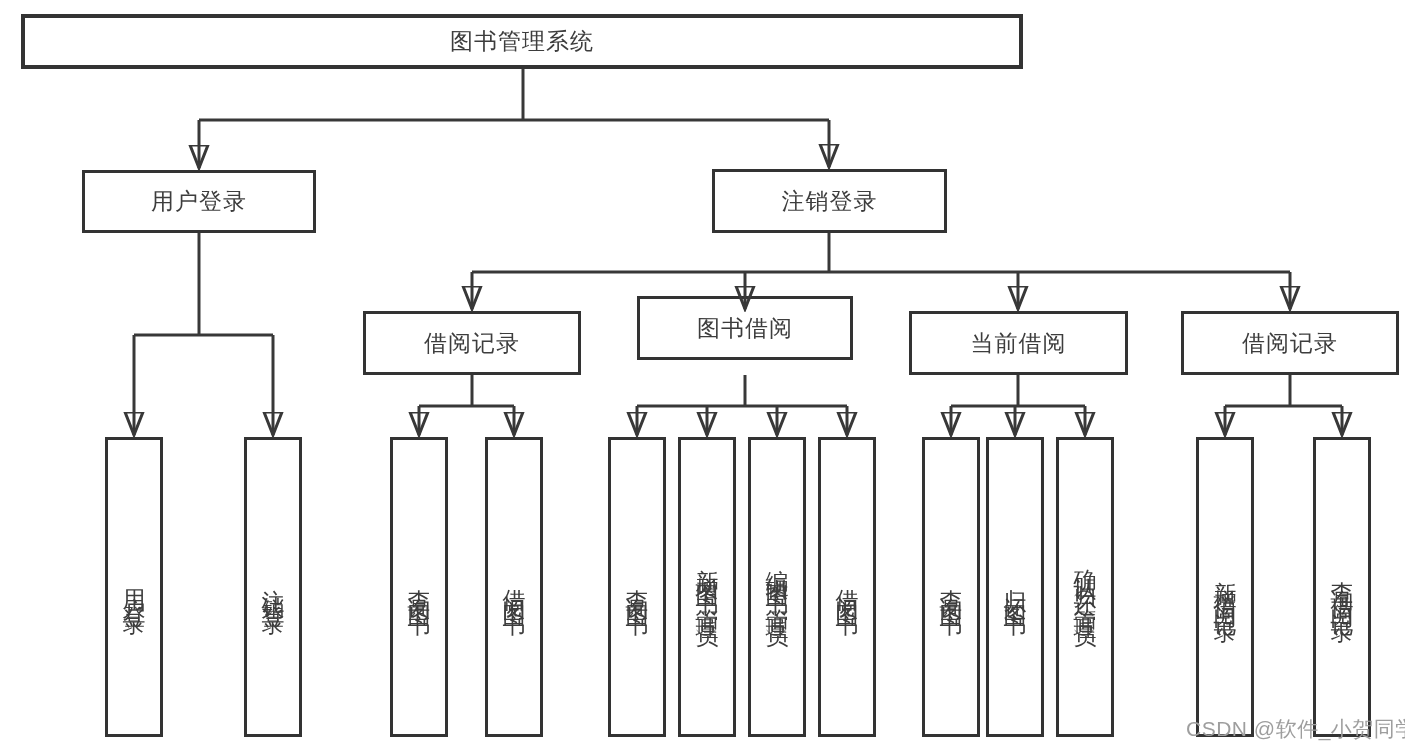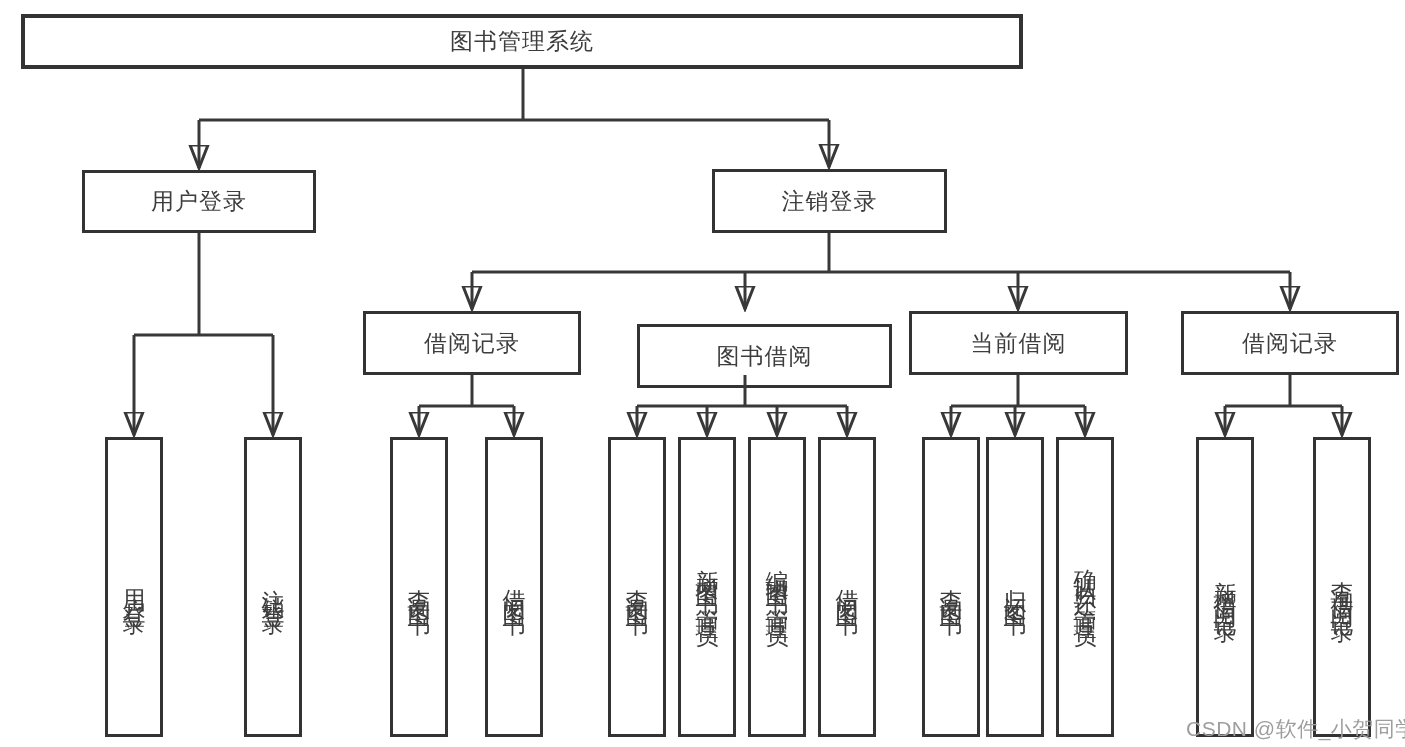--- a/index.html
+++ b/index.html
@@ -30,21 +30,21 @@
     letter-spacing: 8px;
     line-height: 1;
     top: 437px;
     width: 58px;
     height: 300px;
   }
   #root    { left: 21px;  top: 14px;  width: 1002px; height: 55px; border-width: 4px; }
   #l2-user { left: 82px;  top: 170px; width: 234px;  height: 63px; }
   #l2-book { left: 712px; top: 169px; width: 235px;  height: 64px; }
   #l3-recommend { left: 363px;  top: 311px; width: 218px; height: 64px; }
-  #l3-borrow    { left: 637px;  top: 324px; width: 255px; height: 64px; }
+  #l3-borrow    { left: 637px;  top: 296px; width: 216px; height: 64px; }
   #l3-current   { left: 909px;  top: 311px; width: 219px; height: 64px; }
   #l3-records   { left: 1181px; top: 311px; width: 218px; height: 64px; }
   #lf-a1 { left: 105px; }
   #lf-a2 { left: 244px; }
   #lf-b1 { left: 390px; }
   #lf-b2 { left: 485px; }
   #lf-c1 { left: 608px; }
   #lf-c2 { left: 678px; }
   #lf-c3 { left: 748px; }
   #lf-c4 { left: 818px; }

